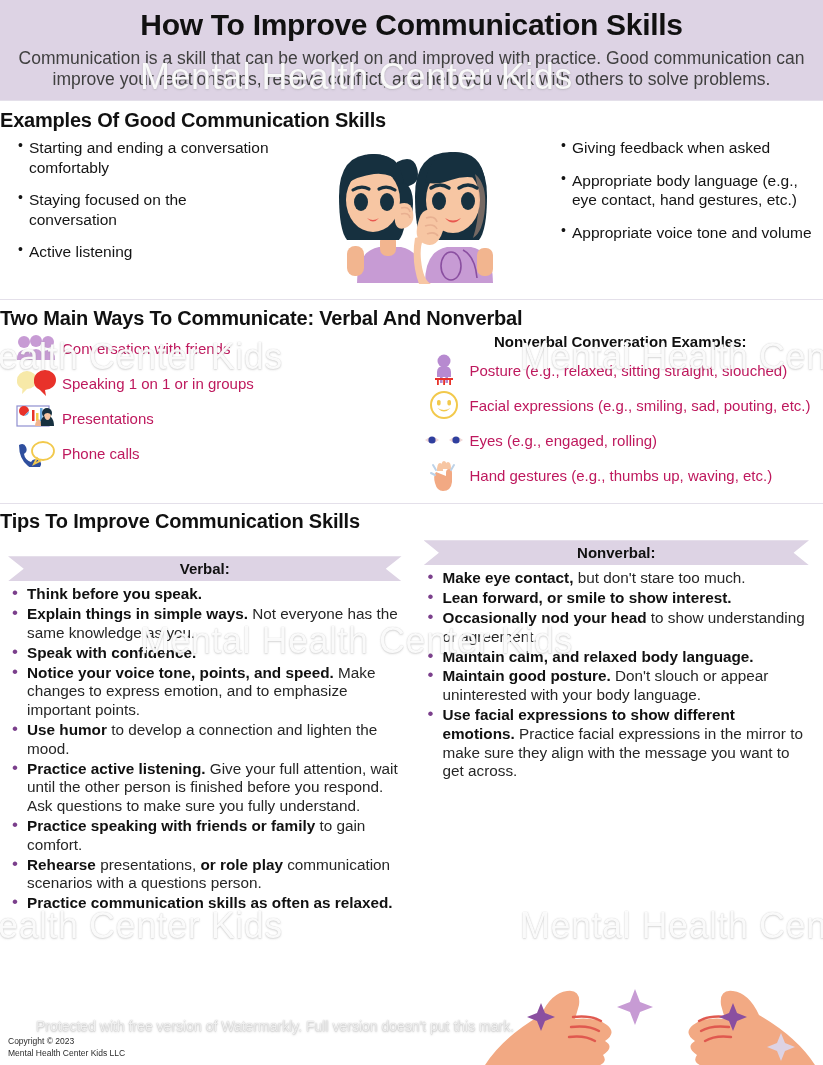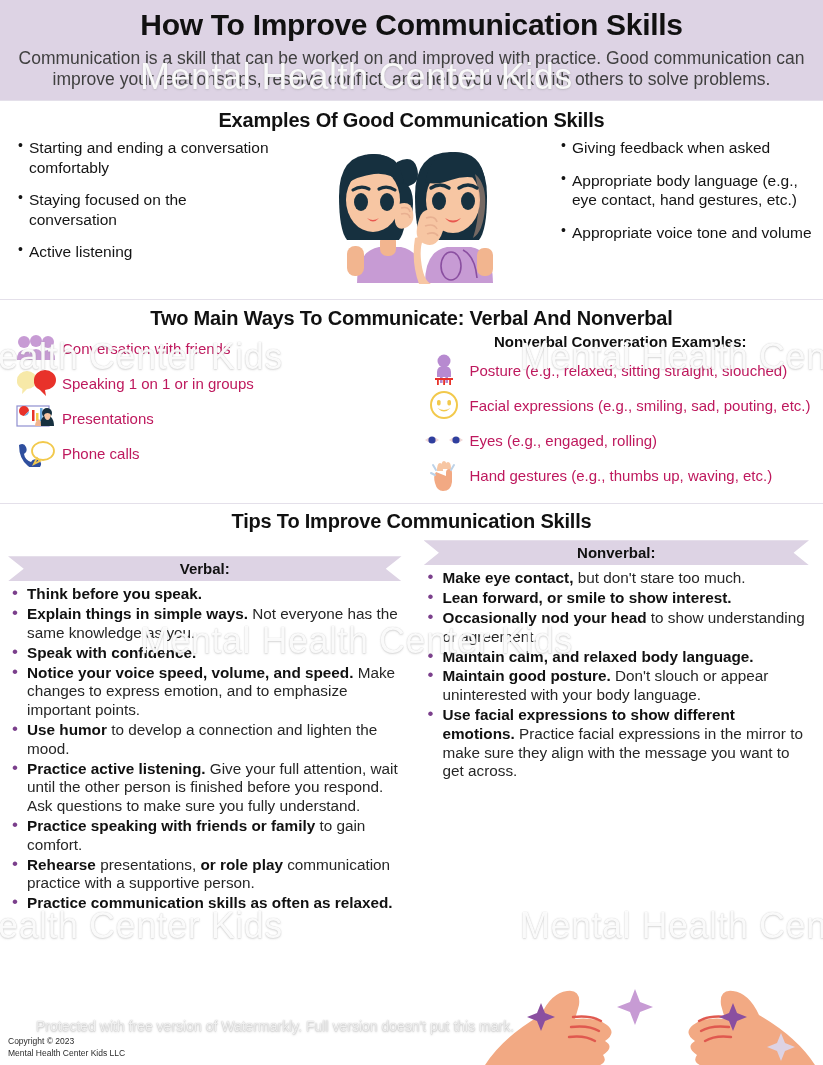--- a/index.html
+++ b/index.html
@@ -60,21 +60,21 @@
     font-size:17.5px;
     line-height:1.22;
     color:#404040;
     font-weight:400;
   }
 
   
   .section { position:relative; z-index:2; }
   .sec-divider { border-top:1px solid #e4e0ea; }
   .sec-title {
-    text-align:center;
+    text-align:left;
     font-size:20px;
     font-weight:700;
     color:#111;
     letter-spacing:-0.2px;
   }
 
   
   #sec-examples { padding:8px 0 6px; }
   #sec-examples .sec-title { margin-bottom:6px; }
   .ex-row { display:flex; align-items:flex-start; }
@@ -398,25 +398,25 @@
 
   <div class="section sec-divider" id="sec-tips">
     <div class="sec-title">Tips To Improve Communication Skills</div>
     <div class="tips-row">
 
       <div class="tips-col left">
         <div class="ribbon">Verbal:</div>
         <div class="tip"><b>Think before you speak.</b><span></span></div>
         <div class="tip"><b>Explain things in simple ways.</b><span> Not everyone has the same knowledge as you.</span></div>
         <div class="tip"><b>Speak with confidence.</b><span></span></div>
-        <div class="tip"><b>Notice your voice speed, volume, and speed.</b><span>  Make changes to express emotion, and to emphasize important points.</span></div>
+        <div class="tip"><b>Notice your voice tone, points, and speed.</b><span>  Make changes to express emotion, and to emphasize important points.</span></div>
         <div class="tip"><b>Use humor</b><span> to develop a connection and lighten the mood.</span></div>
         <div class="tip"><b>Practice active listening.</b><span>  Give your full attention, wait until the other person is finished before you respond. Ask questions to make sure you fully understand.</span></div>
         <div class="tip"><b>Practice speaking with friends or family</b><span> to gain comfort.</span></div>
-        <div class="tip"><b>Rehearse</b><span> presentations, </span><b>or role play</b><span> communication practice with a supportive person.</span></div>
+        <div class="tip"><b>Rehearse</b><span> presentations, </span><b>or role play</b><span> communication scenarios with a questions person.</span></div>
         <div class="tip"><b>Practice communication skills as often as relaxed.</b><span></span></div>
       </div>
 
       <div class="tips-col right">
         <div class="ribbon">Nonverbal:</div>
         <div class="tip"><b>Make eye contact,</b><span> but don't stare too much.</span></div>
         <div class="tip"><b>Lean forward, or smile to show interest.</b><span></span></div>
         <div class="tip"><b>Occasionally nod your head</b><span> to show understanding or agreement.</span></div>
         <div class="tip"><b>Maintain calm, and relaxed body language.</b><span></span></div>
         <div class="tip"><b>Maintain good posture.</b><span>  Don't slouch or appear uninterested with your body language.</span></div>

